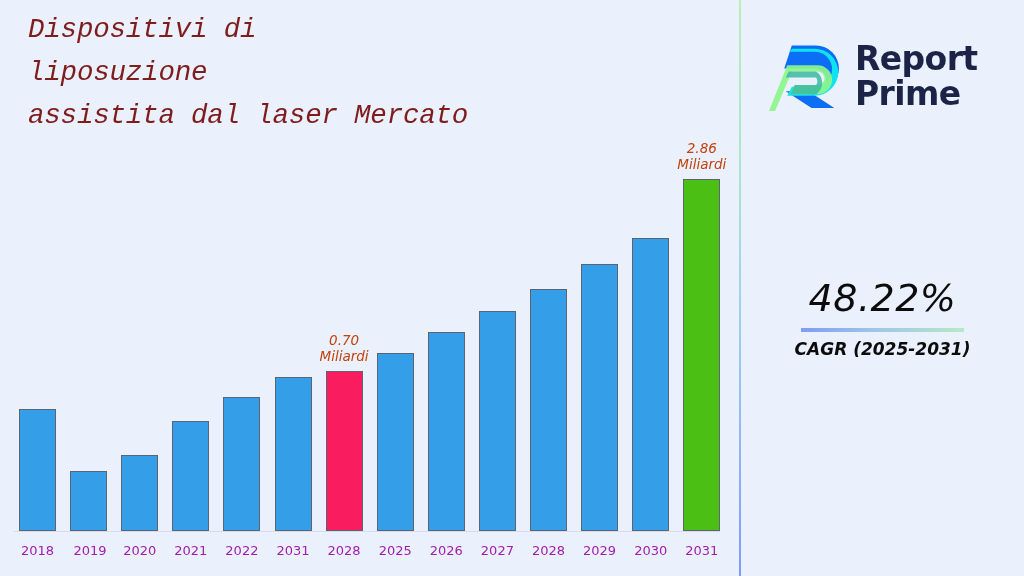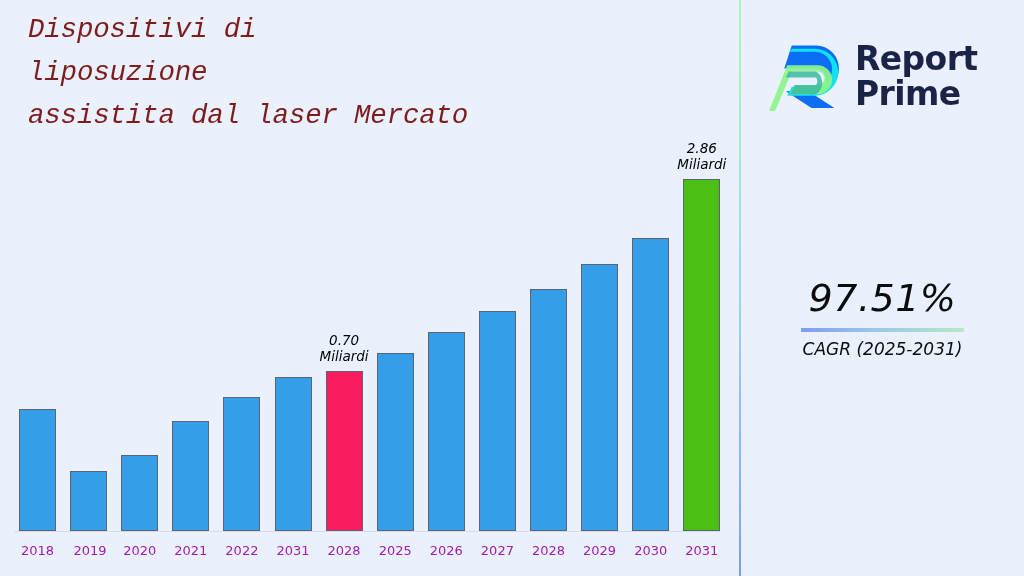--- a/index.html
+++ b/index.html
@@ -69,21 +69,21 @@
     bottom: 45px;
   }
 
   .bar-label {
     position: absolute;
     text-align: center;
     font-family: "DejaVu Sans", sans-serif;
     font-style: italic;
     font-size: 13.5px;
     line-height: 16px;
-    color: #000000;
+    color: #c2410c;
     white-space: pre-line;
     pointer-events: none;
   }
 
   .tick-label {
     position: absolute;
     bottom: 18px;
     text-align: center;
     font-family: "DejaVu Sans", sans-serif;
     font-size: 13px;
@@ -157,20 +157,21 @@
     margin: 7px auto 6px auto;
     background: linear-gradient(to right, #7d9df4 0%, #9ec6e8 45%, #b7e9c4 100%);
   }
 
   .cagr-caption {
     font-family: "DejaVu Sans", sans-serif;
     font-style: italic;
     font-size: 17px;
     line-height: 22px;
     color: #0c0c0c;
+    font-weight: bold;
   }
 </style>
 </head>
 <body>
 
 <div id="root">
 
   <div class="chart-panel">
 
     <div class="chart-title">Dispositivi di
@@ -238,18 +239,18 @@
         <path d="M22 52 H62 A9 9 0 0 1 62 62 H34 L28 74 H62
                  A18 18 0 0 0 62 44 H26 Z" fill="#3cb8a0" opacity="0.85"></path>
       </svg>
       <div class="logo-text">
         <div>Report</div>
         <div>Prime</div>
       </div>
     </div>
 
     <div class="cagr-block">
-      <div class="cagr-value">97.51%</div>
+      <div class="cagr-value">48.22%</div>
       <div class="cagr-rule"></div>
       <div class="cagr-caption">CAGR (2025-2031)</div>
     </div>
   </div>
 </div>
 
 </body></html>

